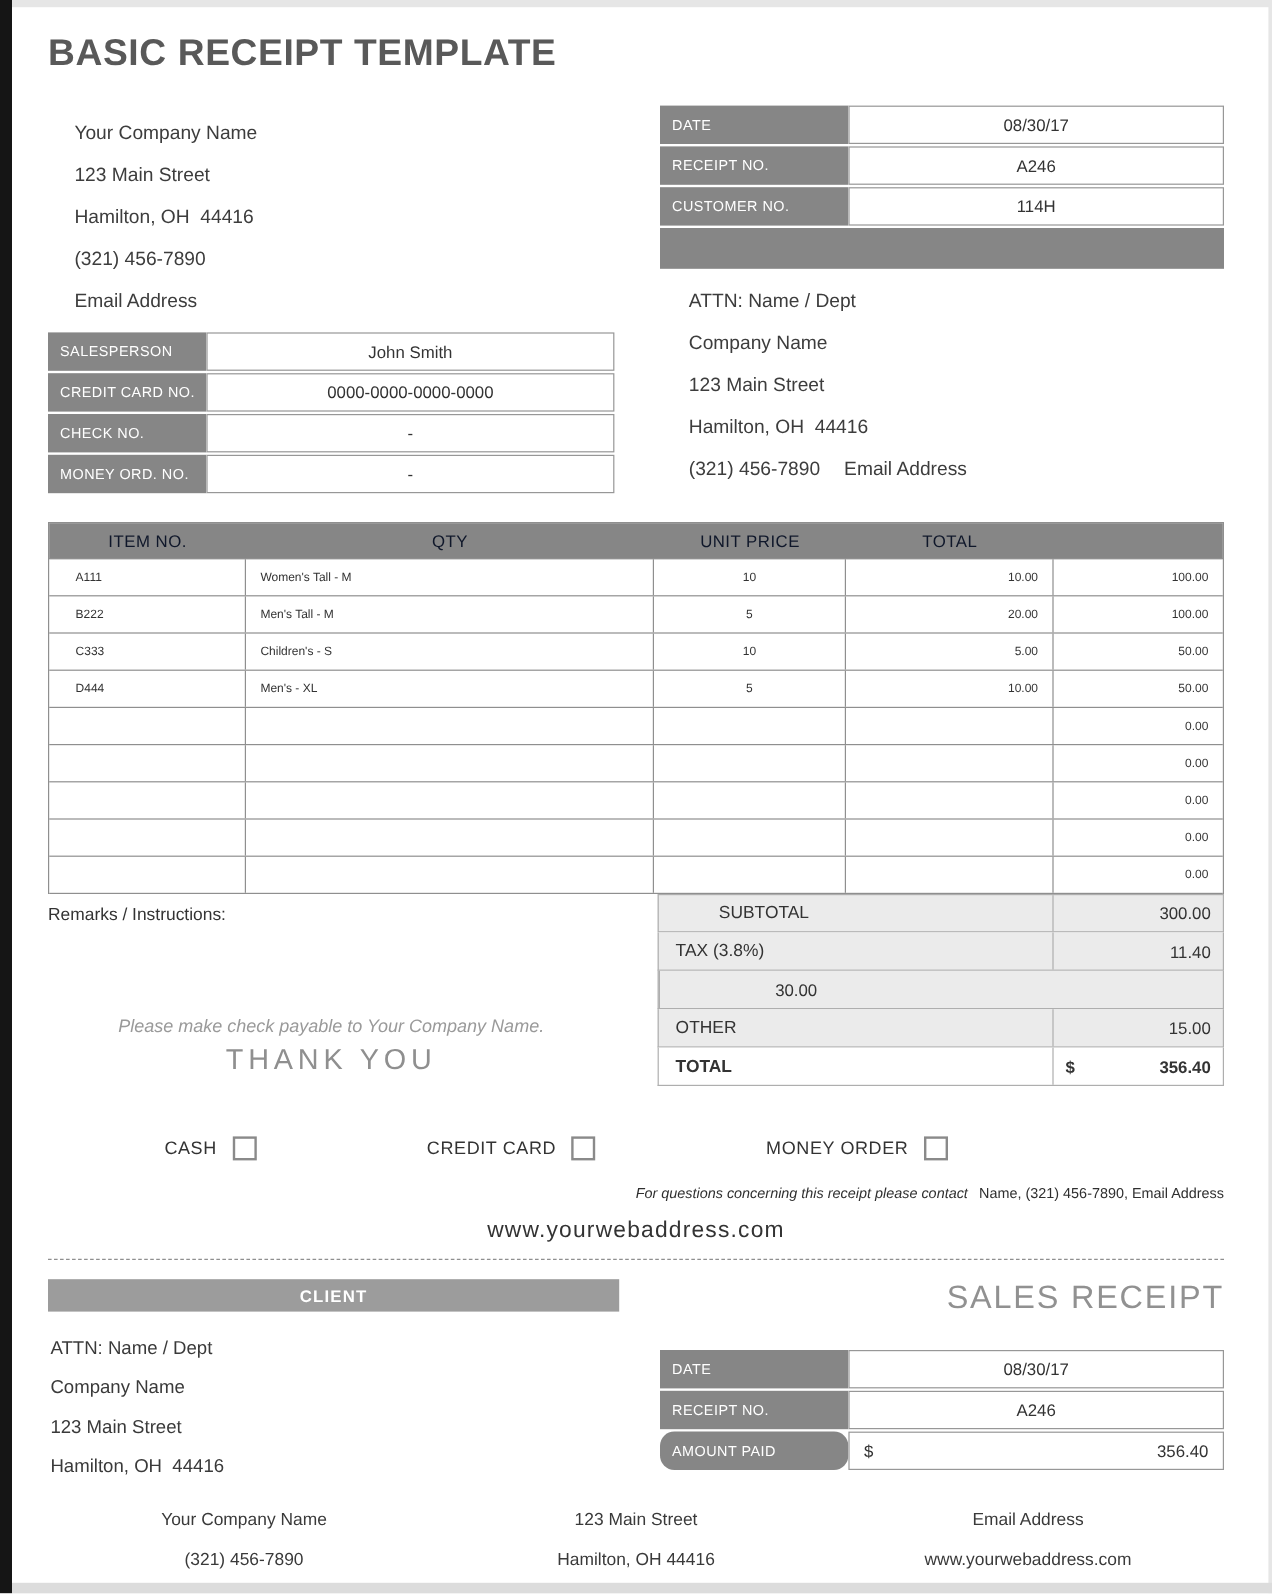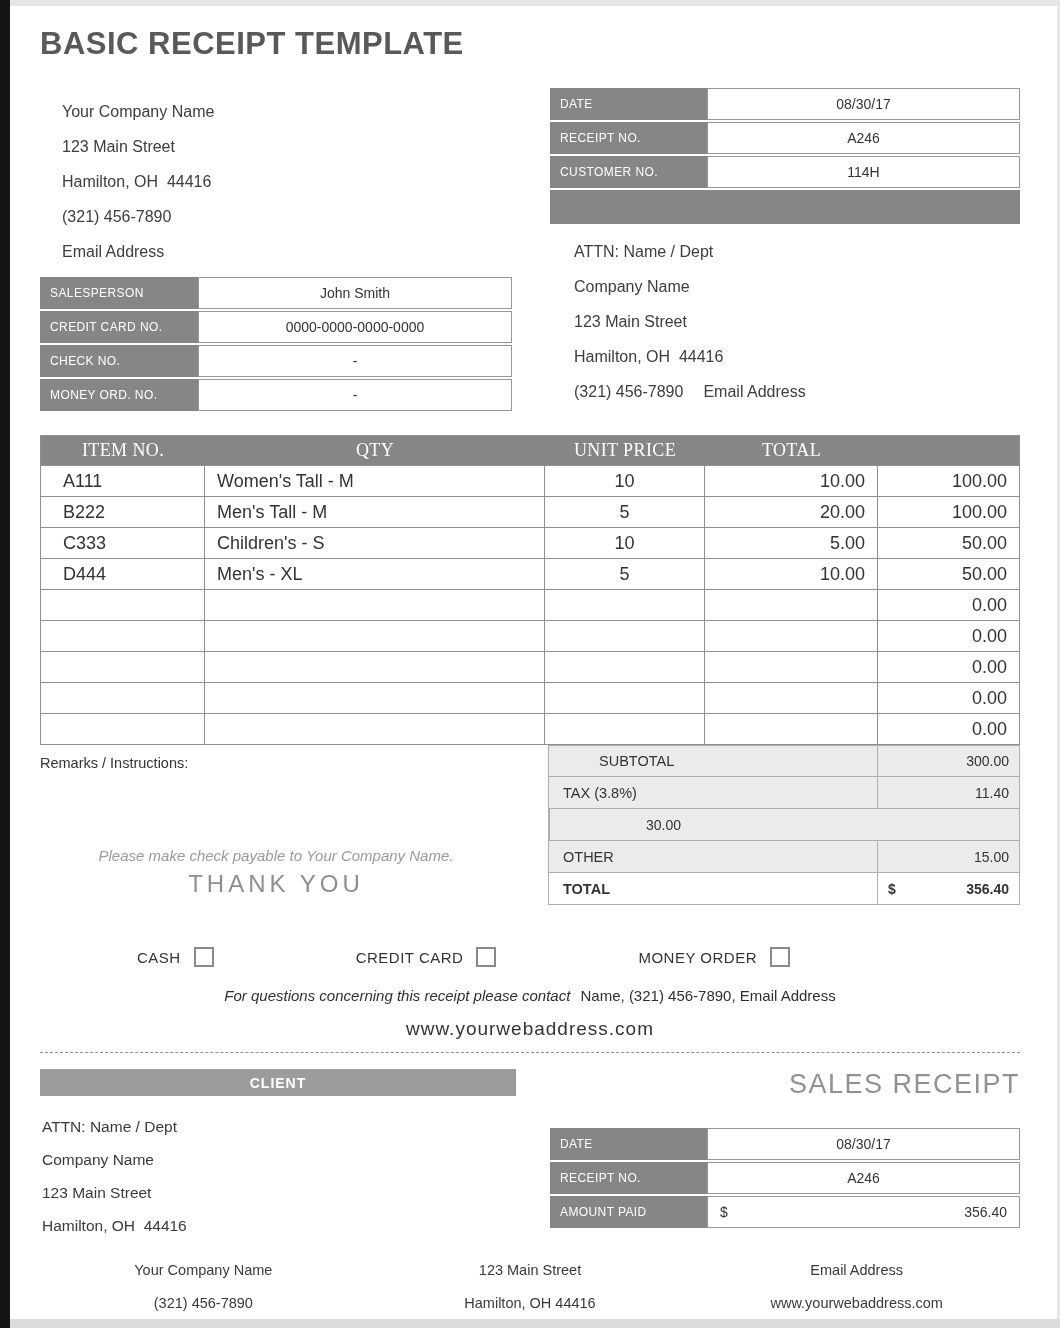--- a/index.html
+++ b/index.html
@@ -29,44 +29,44 @@
   .col-left { width: 472px; }
   .col-right { width: 470px; }
 
   .addr { padding-left: 22px; font-size: 16px; color: #3d3d3d; padding-top: 6px; }
   .addr > div { line-height: 35px; white-space: pre; }
 
   
   .kv-table { width: 100%; }
   .kv-row { display: flex; height: 32px; margin-bottom: 2px; }
   .kv-label {
-    width: 158px; background: #868686; color: #fff;
+    width: 132px; background: #868686; color: #fff;
     font-size: 12px; letter-spacing: 0.4px;
     display: flex; align-items: center; padding-left: 10px;
   }
   .kv-value {
     flex: 1; border: 1px solid #979797; background: #fff;
     display: flex; align-items: center; justify-content: center;
     font-size: 14px; color: #333;
   }
   .kv-value.split { justify-content: space-between; padding: 0 12px; }
   .spacer-row { height: 34px; background: #868686; margin-bottom: 2px; }
 
   .billto { padding-left: 24px; font-size: 16px; color: #3d3d3d; margin-top: 10px; }
   .billto > div { line-height: 35px; white-space: pre; }
   .billto .inline { display: flex; gap: 20px; }
 
   
   .items { margin-top: 22px; border: 1px solid #8f8f8f; border-bottom: none; }
   .it-row { display: grid; grid-template-columns: 164px 340px 160px 173px 1fr; height: 31px; border-bottom: 1px solid #8f8f8f; }
   .it-head { background: #868686; height: 30px; }
-  .it-head .it-cell { color: #ffffff; font-size: 18px; letter-spacing: 0.4px; justify-content: center; border-right: none; padding: 0; font-family: Liberation Serif, serif; }
+  .it-head .it-cell { color: #0f172a; font-size: 14px; letter-spacing: 0.4px; justify-content: center; border-right: none; padding: 0; }
   .it-cell {
     display: flex; align-items: center;
-    font-size: 18px; color: #333;
+    font-size: 10px; color: #333;
     border-right: 1px solid #8f8f8f;
     padding: 0 12px;
     overflow: hidden; white-space: nowrap;
   }
   .it-cell:last-child { border-right: none; }
   .ta-l { justify-content: flex-start; }
   .ta-c { justify-content: center; }
   .ta-r { justify-content: flex-end; }
   .pad-item { padding-left: 22px; }
 
@@ -85,21 +85,21 @@
   .sum-total { background: #fff; }
   .sum-total .sum-label { font-weight: bold; }
   .sum-total .sum-value { justify-content: space-between; font-weight: bold; }
 
   
   .options { display: flex; justify-content: space-between; margin-top: 42px; padding: 0 230px 0 97px; }
   .opt { display: flex; align-items: center; gap: 13px; }
   .opt-label { font-size: 15px; letter-spacing: 0.5px; color: #333; }
   .checkbox { width: 20px; height: 20px; border: 2px solid #8a8a8a; background: #fff; cursor: pointer; }
 
-  .contact-line { margin-top: 20px; text-align: center; font-size: 15px; color: #2f2f2f; }
+  .contact-line { margin-top: 20px; text-align: right; font-size: 12px; color: #2f2f2f; }
   .contact-line .it { font-style: italic; }
   .contact-line .info { margin-left: 6px; }
   .website { margin-top: 14px; text-align: center; font-size: 19px; color: #333; letter-spacing: 1px; }
 
   .divider { margin-top: 12px; border-top: 1px dashed #8f8f8f; }
 
   
   .client-head { display: flex; align-items: flex-start; margin-top: 16px; }
   .client-bar {
     width: 476px; height: 27px; background: #9c9c9c; color: #fff;
@@ -336,21 +336,21 @@
       <div class="kv-table client-table">
         <div class="kv-row">
           <div class="kv-label" style="width:157px;">DATE</div>
           <div class="kv-value">08/30/17</div>
         </div>
         <div class="kv-row">
           <div class="kv-label" style="width:157px;">RECEIPT NO.</div>
           <div class="kv-value">A246</div>
         </div>
         <div class="kv-row">
-          <div class="kv-label" style="width:157px;">AMOUNT PAID</div>
+          <div class="kv-label" style="width:157px;border-radius:12px;">AMOUNT PAID</div>
           <div class="kv-value split">
             <span>$</span>
             <span>356.40</span>
           </div>
         </div>
       </div>
     </div>
 
     <div class="footer">
       <div class="footer-col">

